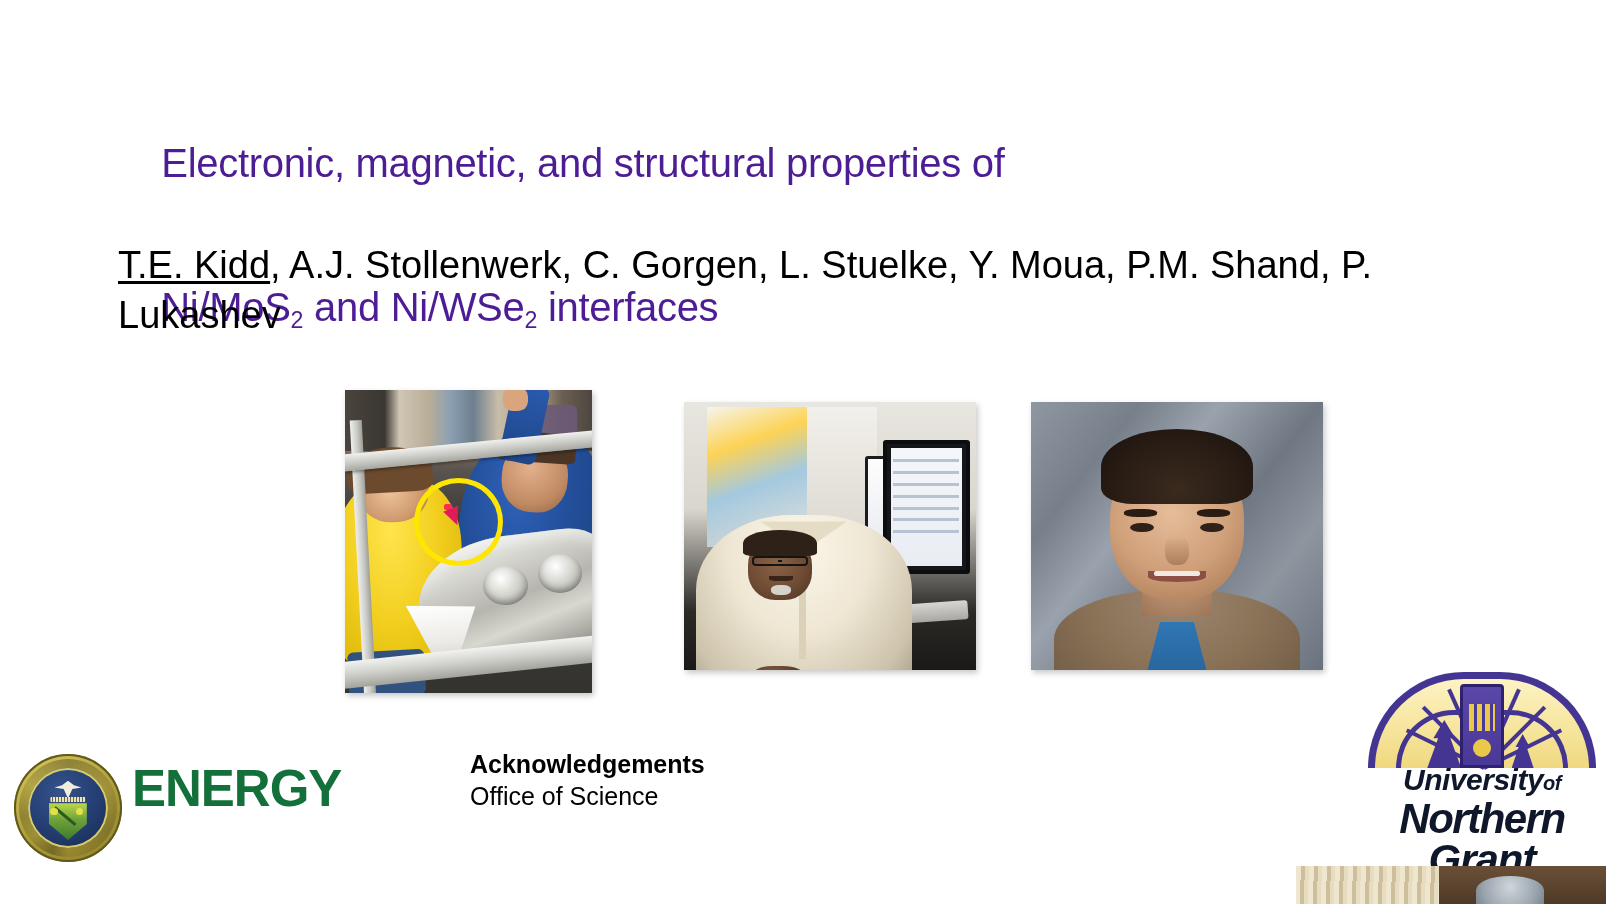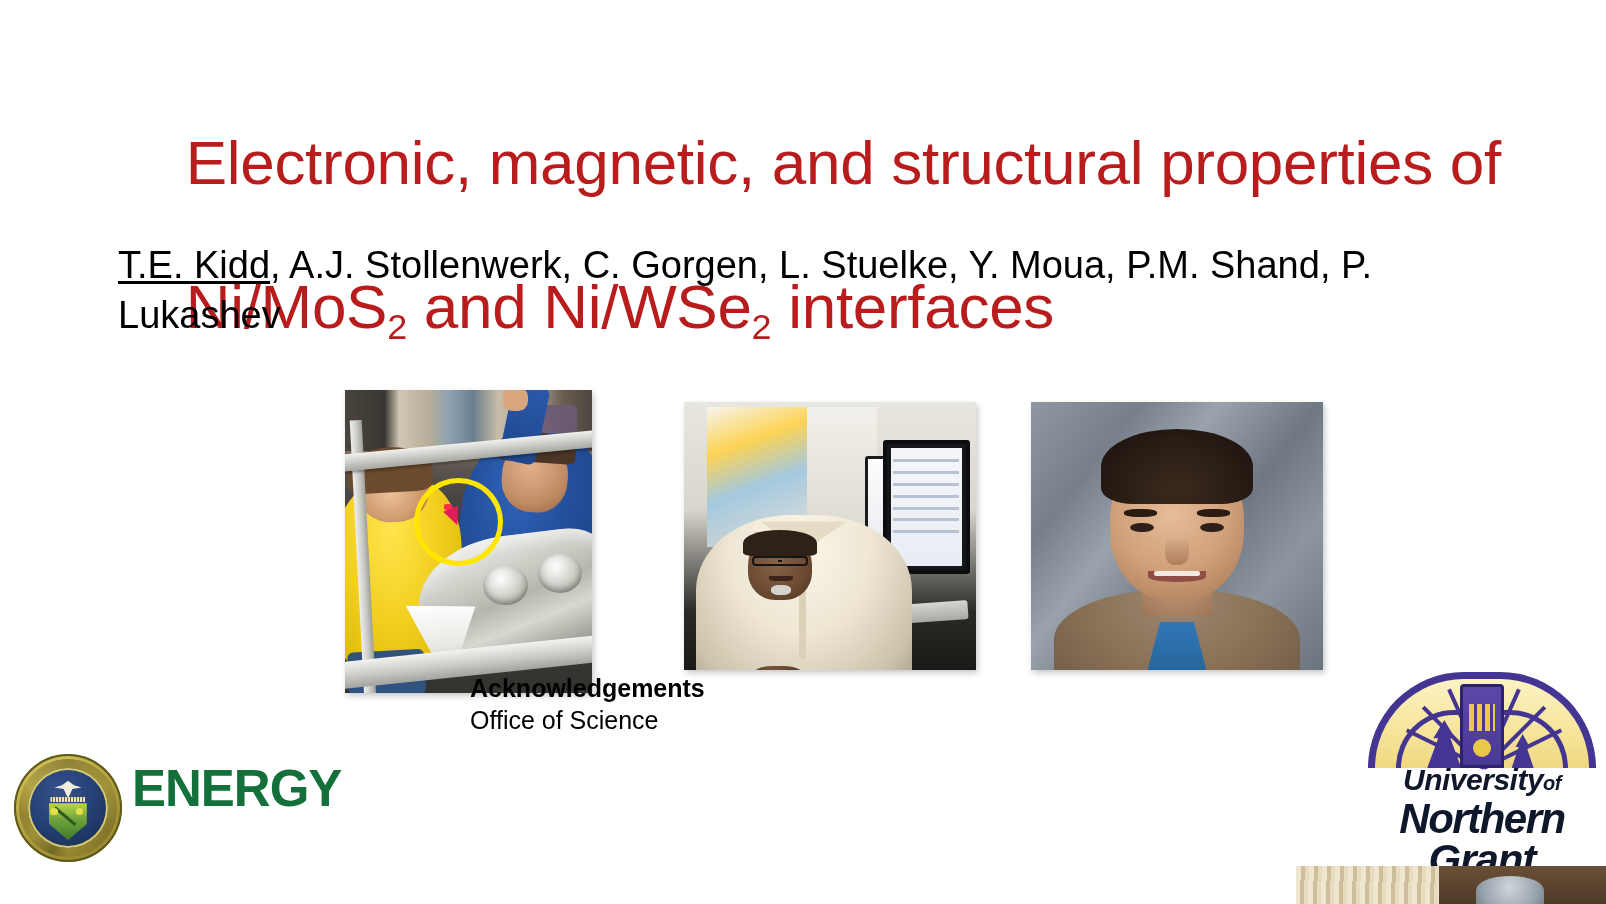--- a/index.html
+++ b/index.html
@@ -18,24 +18,24 @@
     background: #ffffff;
     overflow: hidden;
   }
 
   
   #title {
     position: absolute;
     left: 118px;
     top: 55px;
     width: 1400px;
-    font-size: 62px;
+    font-size: 40px;
     line-height: 72px;
     font-weight: 400;
-    color: #b91c1c;
+    color: #4c1d95;
     letter-spacing: -0.3px;
     white-space: pre-wrap;
   }
   #title sub {
     font-size: 0.58em;
     vertical-align: baseline;
     position: relative;
     top: 0.30em;
   }
 
@@ -183,21 +183,21 @@
   .lu-nose { position:absolute; left:46%; top:50%; width:8%; height:11%;
     background: linear-gradient(180deg,rgba(160,110,75,0),rgba(140,92,60,.5)); border-radius:40%; }
   .lu-mouth { position:absolute; left:40%; top:63%; width:20%; height:4%;
     background:#8d4f44; border-radius:0 0 50% 50%; }
   .lu-teeth { position:absolute; left:42%; top:63%; width:16%; height:2%; background:#f0e8e2; border-radius:2px; }
 
   
   #ack {
     position: absolute;
     left: 470px;
-    top: 672px;
+    top: 748px;
     width: 760px;
     color: #000;
   }
   #ack .head { font-size: 25px; font-weight: 700; line-height: 32px; }
   #ack .line { font-size: 25px; font-weight: 400; line-height: 32px; }
   #ack .gap { height: 30px; }
 
   
   #doe-logo { position: absolute; left: 8px; top: 748px; width: 450px; height: 120px; }
   .doe-seal { position:absolute; left:6px; top:6px; width:108px; height:108px; border-radius:50%;

